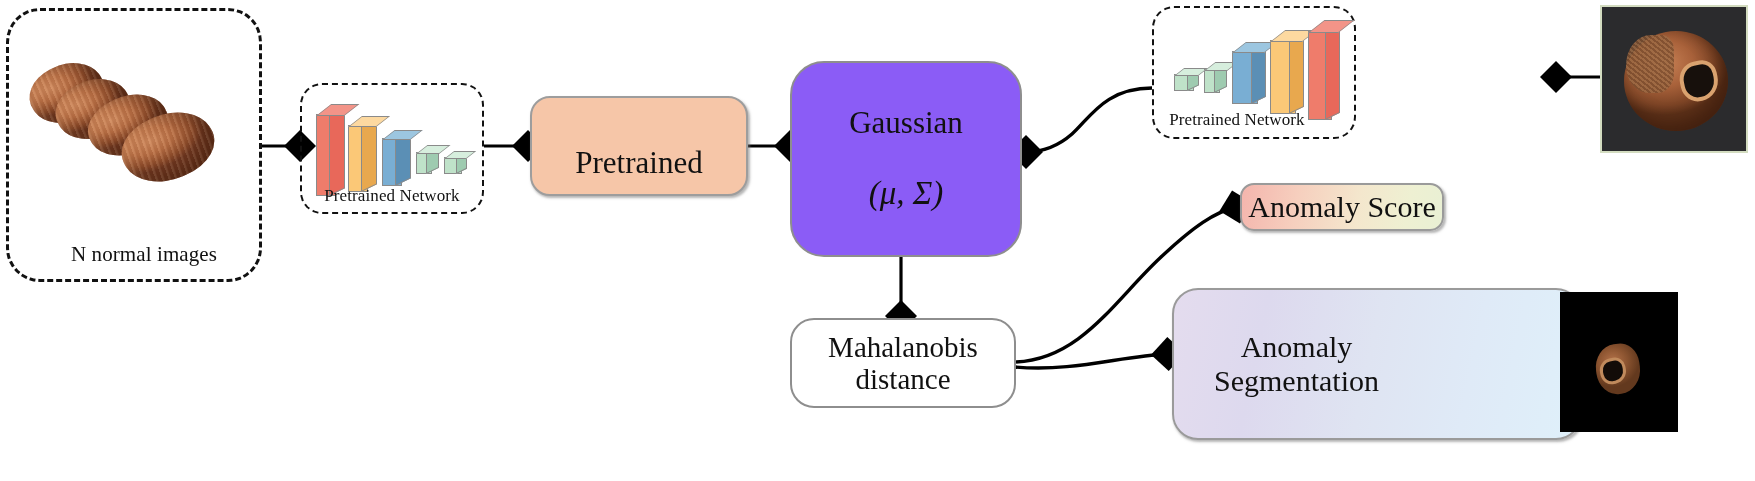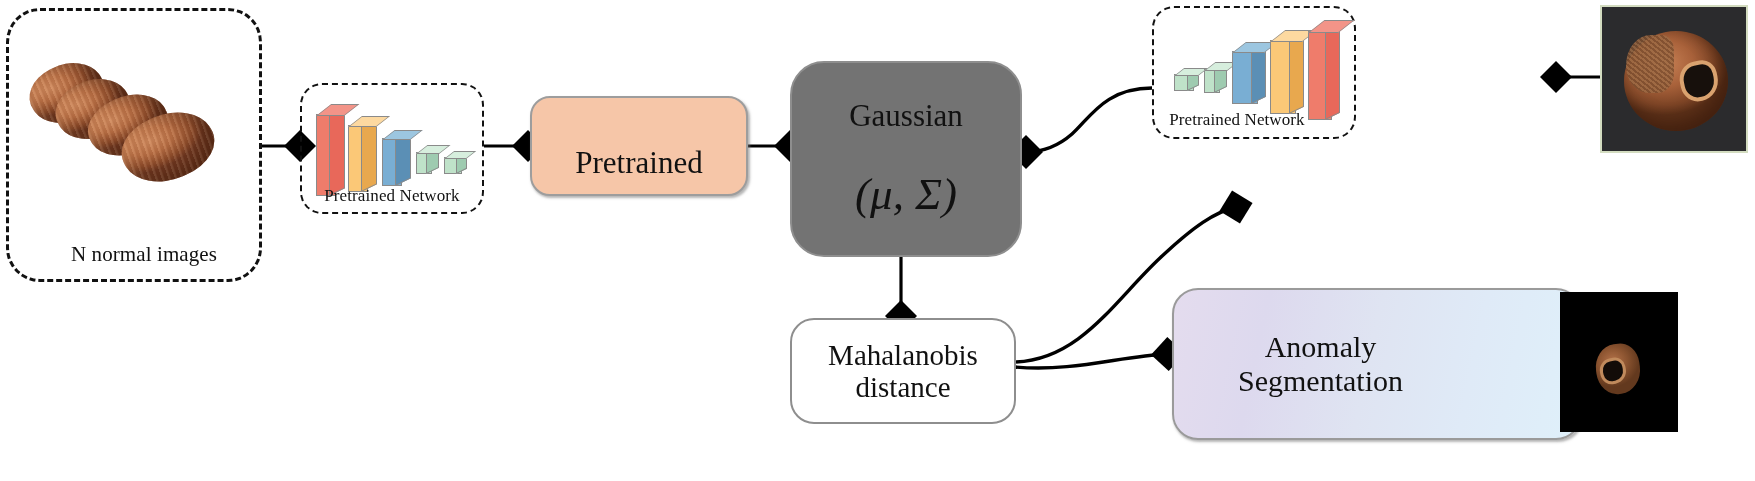--- a/index.html
+++ b/index.html
@@ -41,21 +41,21 @@
     box-shadow: 1.5px 2px 2.5px rgba(120,120,120,.55);
   }
   .rbox .txt { line-height: 1.12; }
 
   #dimred {
     background: #f6c6a8;
     border-color: #9d9d9d;
     font-size: 31px;
   }
   #gauss {
-    background: #737373;
+    background: #8b5cf6;
     border-color: #8e8e8e;
     font-size: 31px;
     box-shadow: none;
   }
   #maha {
     background: #ffffff;
     border-color: #8e8e8e;
     font-size: 29px;
     box-shadow: none;
   }
@@ -64,21 +64,21 @@
     border-color: #9a9a9a;
     font-size: 30px;
   }
   #anomseg {
     background: linear-gradient(102deg,#e4dcee 0%, #ddd9ee 22%, #dfe4f2 48%, #dfeaf7 72%, #dff0fa 100%);
     border-color: #9a9a9a;
     border-radius: 26px;
     justify-content: flex-start;
     font-size: 30px;
   }
-  #anomseg .txt { margin-left: 64px; }
+  #anomseg .txt { margin-left: 40px; }
 
   .cap {
     font-size: 17px;
     color: #111;
     white-space: nowrap;
     letter-spacing: .1px;
   }
   .cap-lg { font-size: 21px; }
 
   
@@ -199,25 +199,25 @@
     <div class="txt">
       <br>
       <span>Pretrained</span>
     </div>
   </div>
 
   <div class="abs rbox" id="gauss" style="left:790px; top:61px; width:232px; height:196px; border-radius:34px;">
     <div class="txt">
       <span>Gaussian</span><br>
       <br>
-      <span style="font-style:italic; font-size:45px;">(μ, Σ)</span>
-    </div>
-  </div>
-
-  <div class="abs rbox" id="maha" style="left:790px; top:318px; width:226px; height:106px; border-radius:24px;">
+      <span style="font-style:italic; font-size:33px;">(μ, Σ)</span>
+    </div>
+  </div>
+
+  <div class="abs rbox" id="maha" style="left:790px; top:318px; width:226px; height:90px; border-radius:24px;">
     <div class="txt">
       <span>Mahalanobis</span><br>
       <span>distance</span>
     </div>
   </div>
 
   <div class="abs dashed-box small" style="left:1152px; top:6px; width:204px; height:133px;"></div>
 
   <div class="abs" style="left:1152px; top:6px; width:204px; height:133px;">
 
@@ -257,20 +257,23 @@
   <div class="abs" style="left:1600px; top:5px; width:148px; height:148px; background:#2b2b2d; border:2px solid #d3dcc0; box-sizing:border-box;">
     <div class="abs" style="left:22px; top:24px; width:104px; height:100px; border-radius:50%;
                 background: radial-gradient(ellipse 62% 52% at 38% 32%, #c98256 0%, #a8613a 46%, #7e4526 80%, #5d3119 100%);
                 box-shadow: inset -7px -9px 16px rgba(50,22,8,.6);"></div>
     <div class="abs" style="left:78px; top:54px; width:38px; height:40px; border-radius:46% 38% 52% 44%;
                 background:#17100c; border:4px solid #d9a26f; box-sizing:border-box; transform: rotate(-12deg);"></div>
     <div class="abs" style="left:24px; top:28px; width:48px; height:58px; border-radius:60% 30% 40% 55%;
                 background: repeating-linear-gradient(38deg,#9c6a44 0 2px,#7c4e2f 2px 4px); opacity:.85;"></div>
   </div>
 
+  <div class="abs rbox" id="anomscore" style="left:1240px; top:183px; width:204px; height:48px; border-radius:14px;">
+    <div class="txt">Anomaly Score</div>
+  </div>
 
   <div class="abs rbox" id="anomseg" style="left:1172px; top:288px; width:410px; height:152px;">
     <div class="txt">
       <span>Anomaly</span><br>
       <span>Segmentation</span>
     </div>
   </div>
 
   <div class="abs" style="left:1560px; top:292px; width:118px; height:140px; background:#000000;">
     <div class="abs" style="left:36px; top:52px; width:44px; height:50px; border-radius:48% 42% 50% 46%;

